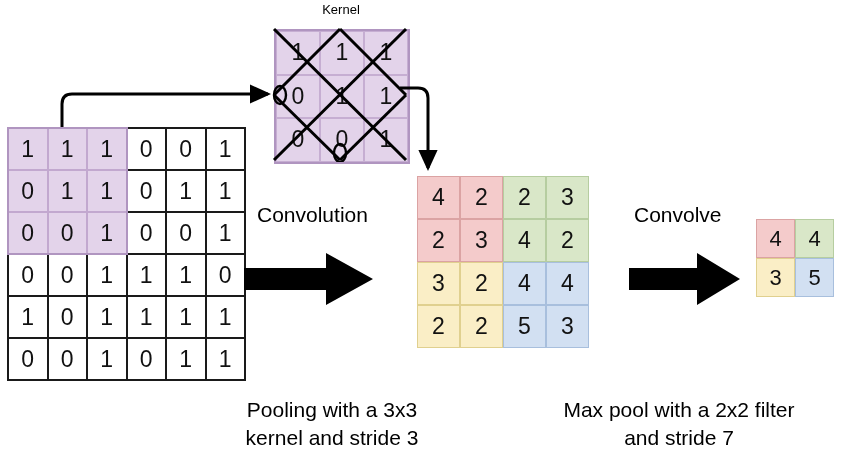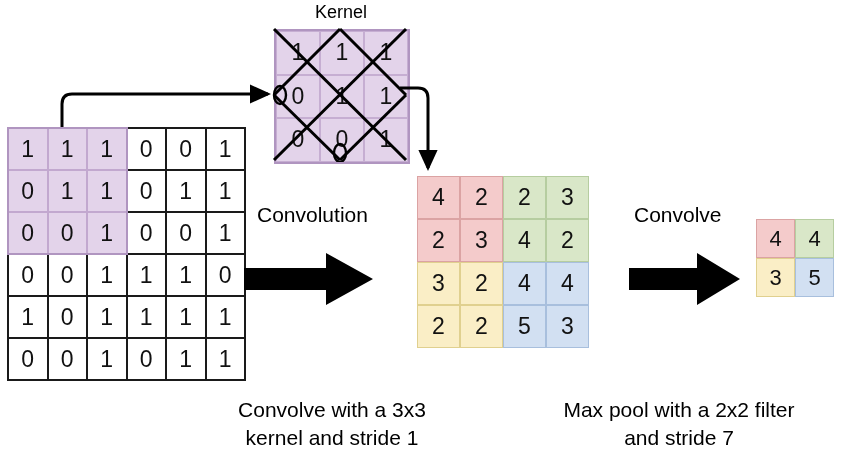--- a/index.html
+++ b/index.html
@@ -70,21 +70,21 @@
     z-index: 3;
   }
 
   
   #kernel-title {
     position: absolute;
     left: 268px;
     top: 2px;
     width: 146px;
     text-align: center;
-    font-size: 18px;
+    font-size: 13px;
   }
   #kernel-wrap {
     position: absolute;
     left: 274px;
     top: 29px;
     width: 132px;
     height: 131px;
   }
   #kernel-matrix {
     position: absolute;
@@ -296,22 +296,22 @@
   </svg>
 
   <div class="grid" id="pooled-map">
       <div class="cell q-red">4</div>
       <div class="cell q-green">4</div>
       <div class="cell q-yellow">3</div>
       <div class="cell q-blue">5</div>
     </div>
 
   <div class="caption" id="caption-convolution">
-    <div>Convolve with a 3x3</div>
-    <div>kernel and stride 1</div>
+    <div>Pooling with a 3x3</div>
+    <div>kernel and stride 3</div>
   </div>
 
   <div class="caption" id="caption-pooling">
     <div>Max pool with a 2x2 filter</div>
     <div>and stride 7</div>
   </div>
 
 </div>
 
 </body></html>

